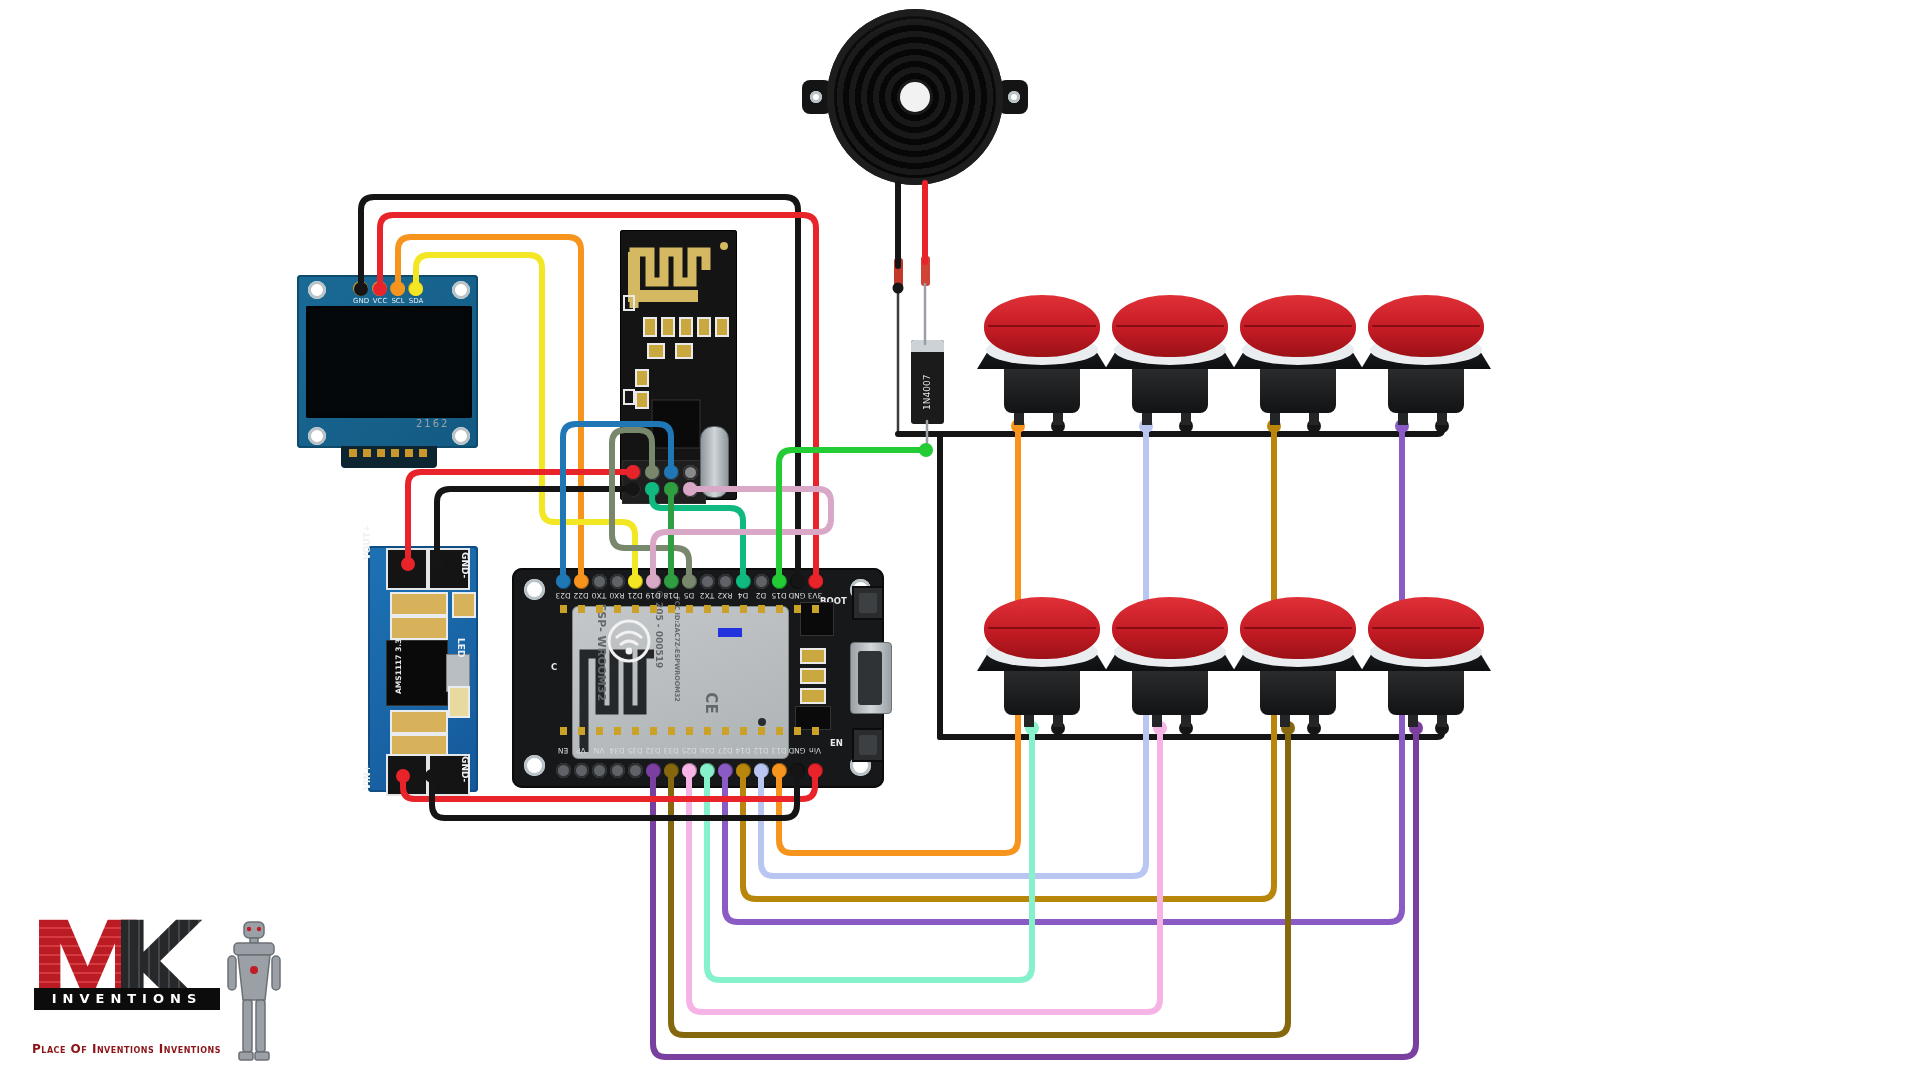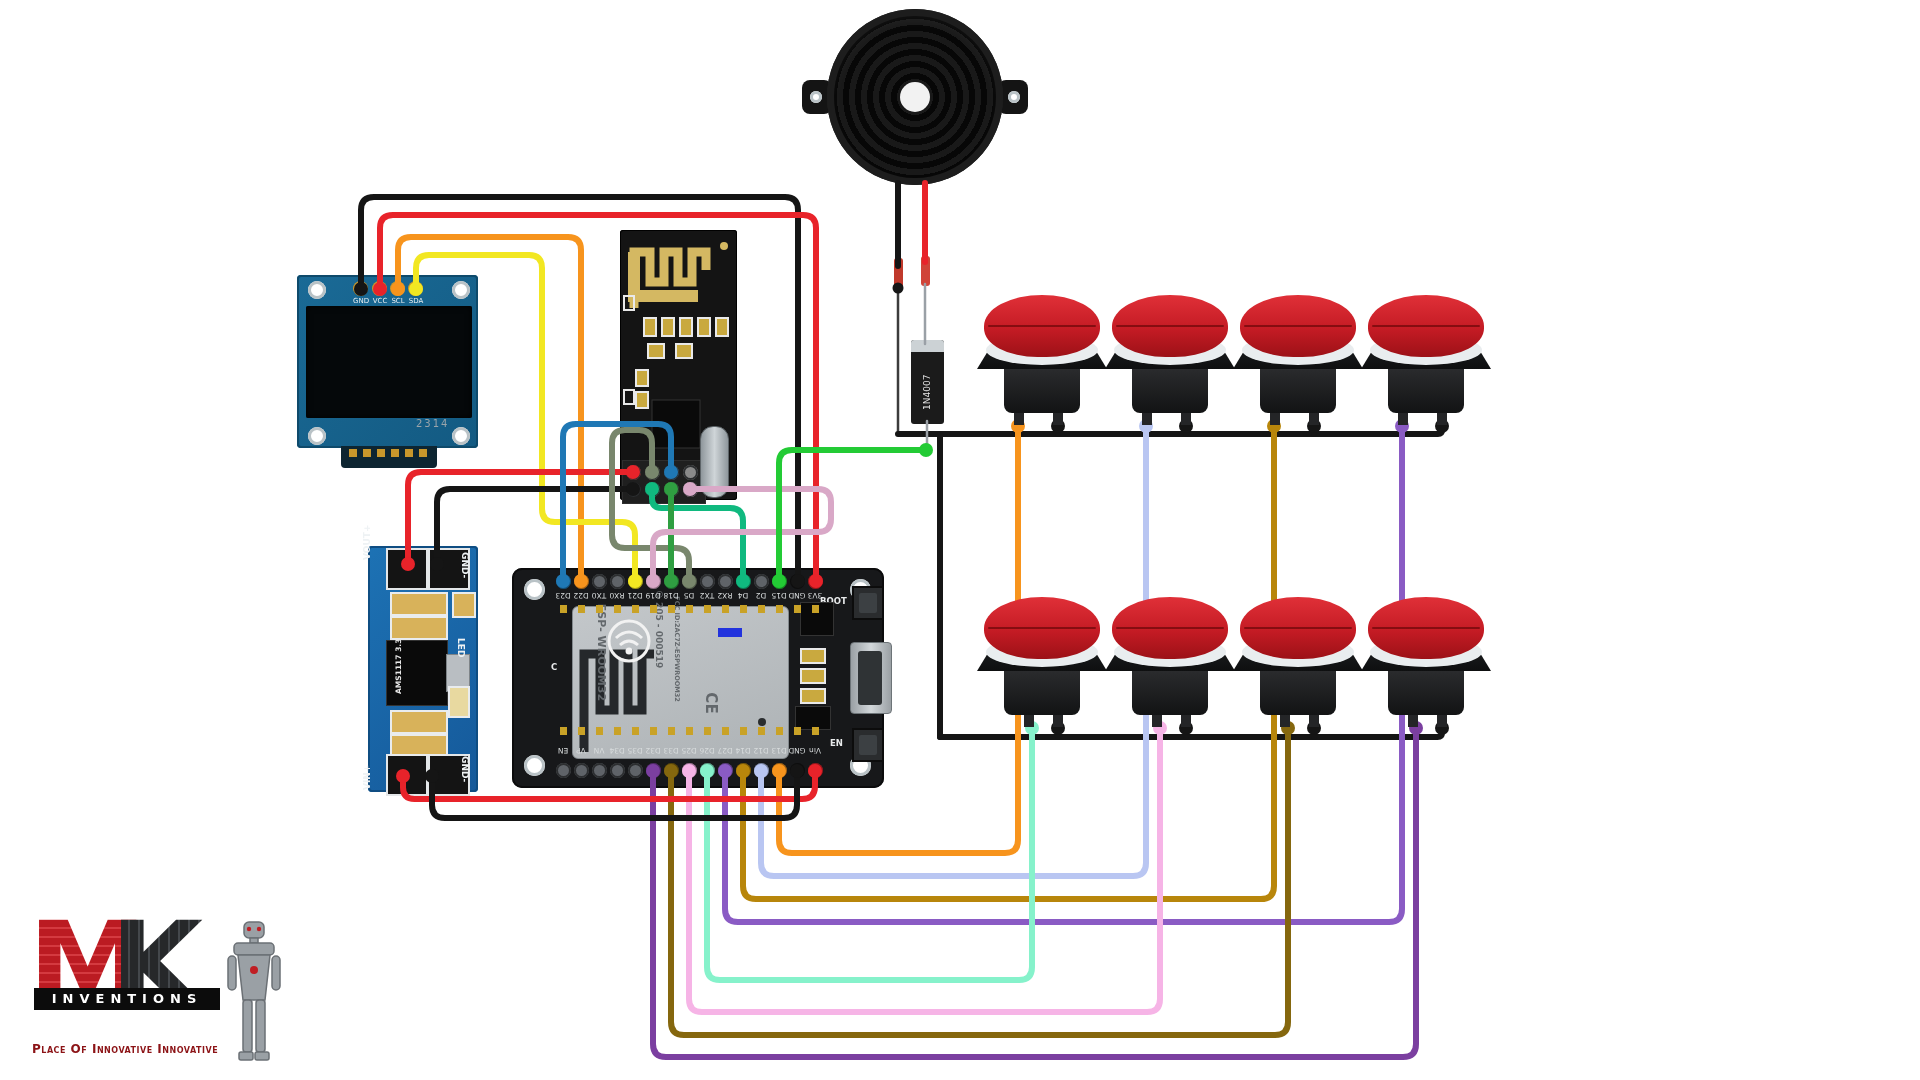--- a/index.html
+++ b/index.html
@@ -85,21 +85,21 @@
     <div class="abs hole" style="left:452px;top:427px;width:18px;height:18px"></div>
     <div class="abs goldpin" style="left:353px;top:281px"></div>
     <div class="abs goldpin" style="left:372px;top:281px"></div>
     <div class="abs goldpin" style="left:390px;top:281px"></div>
     <div class="abs goldpin" style="left:408px;top:281px"></div>
     <div class="abs oled-pinlabel" style="left:350px;top:297px">GND</div>
     <div class="abs oled-pinlabel" style="left:369px;top:297px">VCC</div>
     <div class="abs oled-pinlabel" style="left:387px;top:297px">SCL</div>
     <div class="abs oled-pinlabel" style="left:405px;top:297px">SDA</div>
     <div class="abs oled-screen"></div>
-    <div class="abs oled-code">2314</div>
+    <div class="abs oled-code">2162</div>
     <div class="abs oled-flex">
         <div class="pads"></div>
       </div>
 
     <div class="abs nrf-pcb"></div>
     <svg class="abs" style="left:620px;top:230px" width="117" height="270" viewBox="0 0 117 270">
       <path d="M14 78 V22 H30 V52 H44 V22 H58 V52 H72 V22 H86 V40" fill="none" stroke="#d4b862" stroke-width="9"></path>
       <rect x="8" y="60" width="70" height="12" fill="#d4b862"></rect>
       <rect x="8" y="22" width="12" height="50" fill="#d4b862"></rect>
       <circle cx="104" cy="16" r="4" fill="#d4b862"></circle>
@@ -191,21 +191,21 @@
     <div class="abs sleeve" style="left:894px;top:258px;height:30px;background:#c0392b"></div>
     <div class="abs sleeve" style="left:921px;top:256px;height:30px;background:#d04438"></div>
 
     <div class="abs diode-body"></div>
     <div class="abs diode-band"></div>
     <div class="abs diode-label" style="left:922px;top:410px;transform:rotate(-90deg);transform-origin:left top">1N4007</div>
 
     <div class="abs logo-m">M</div>
     <div class="abs logo-k">K</div>
     <div class="abs logo-banner">INVENTIONS</div>
-    <div class="abs logo-tag">Place Of Innovative Innovative</div>
+    <div class="abs logo-tag">Place Of Inventions Inventions</div>
     <svg class="abs" style="left:224px;top:920px" width="60" height="145" viewBox="0 0 60 145">
       <g fill="#9aa0a5" stroke="#6b7075" stroke-width="1.5">
         <rect x="20" y="2" width="20" height="16" rx="5"></rect>
         <rect x="26" y="18" width="8" height="5"></rect>
         <rect x="10" y="23" width="40" height="12" rx="4"></rect>
         <polygon points="14,35 46,35 41,80 19,80"></polygon>
         <rect x="4" y="36" width="8" height="34" rx="4"></rect>
         <rect x="48" y="36" width="8" height="34" rx="4"></rect>
         <rect x="19" y="80" width="9" height="52" rx="3"></rect>
         <rect x="32" y="80" width="9" height="52" rx="3"></rect>

